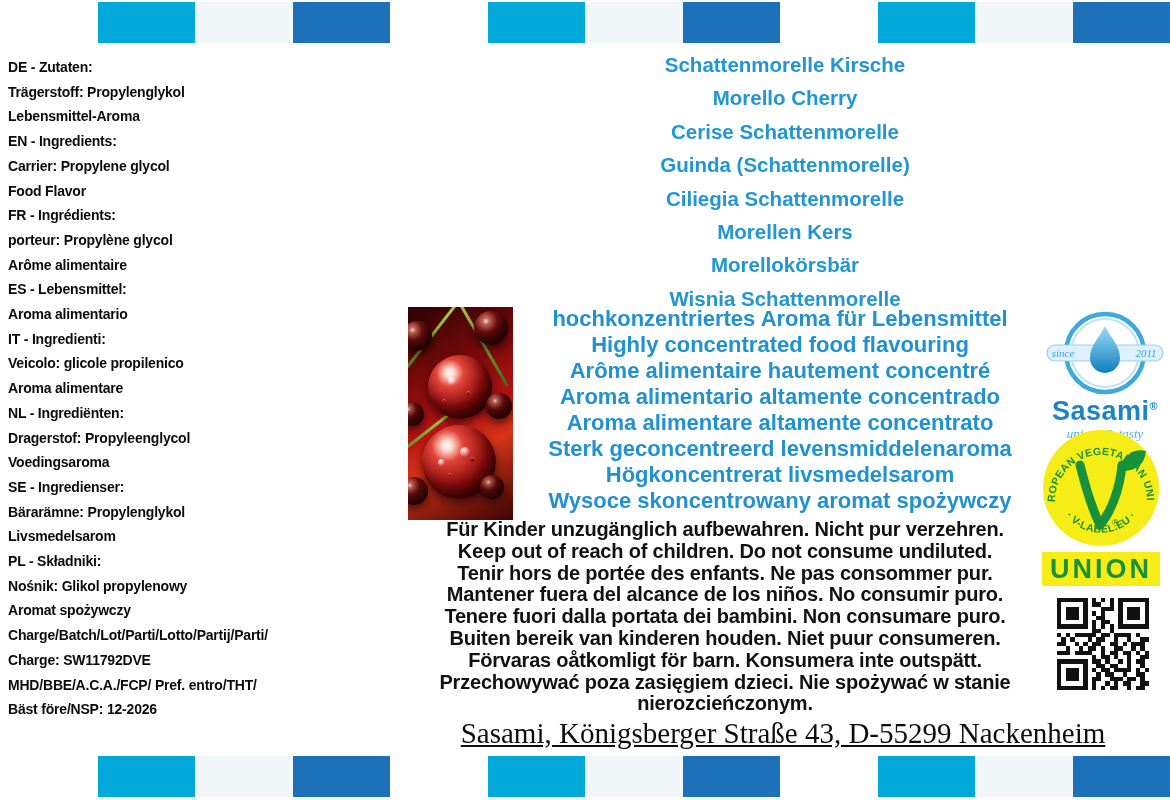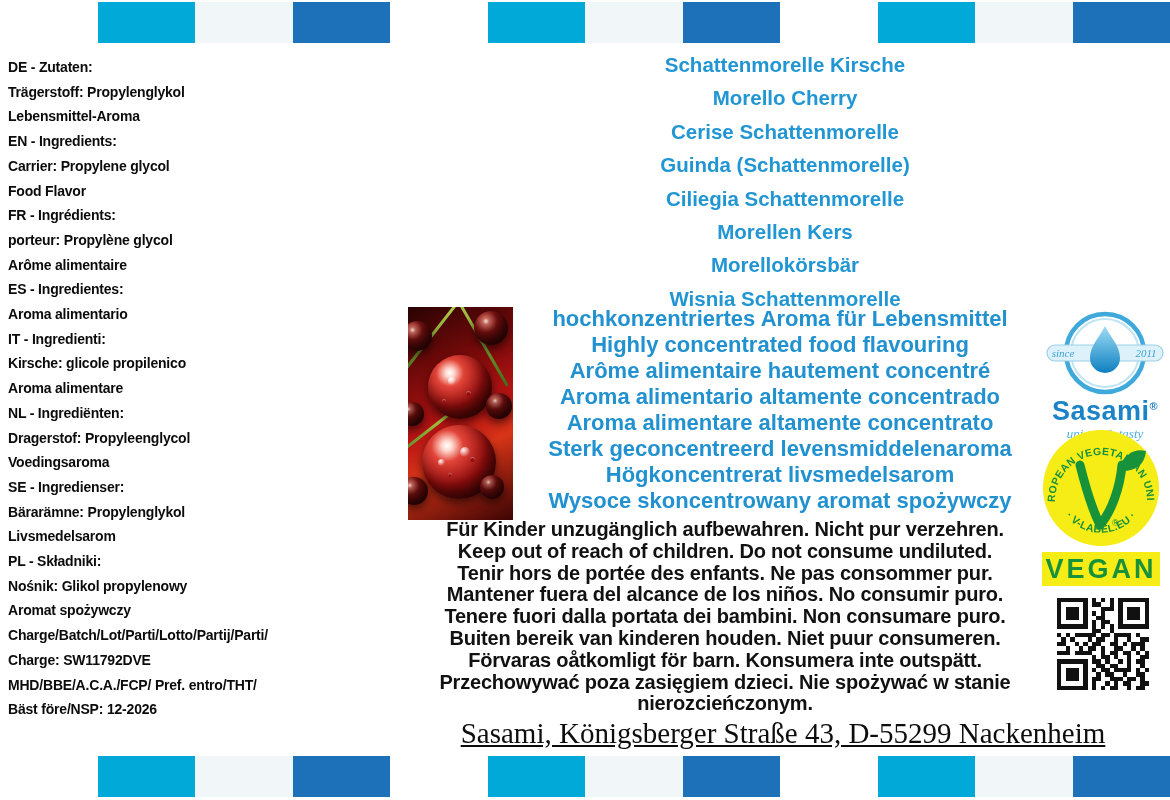--- a/index.html
+++ b/index.html
@@ -83,24 +83,24 @@
   <div class="ingredients">
       <div>DE - Zutaten:</div>
       <div>Trägerstoff: Propylenglykol</div>
       <div>Lebensmittel-Aroma</div>
       <div>EN - Ingredients:</div>
       <div>Carrier: Propylene glycol</div>
       <div>Food Flavor</div>
       <div>FR - Ingrédients:</div>
       <div>porteur: Propylène glycol</div>
       <div>Arôme alimentaire</div>
-      <div>ES - Ingredientes:</div>
+      <div>ES - Lebensmittel:</div>
       <div>Aroma alimentario</div>
       <div>IT - Ingredienti:</div>
-      <div>Kirsche: glicole propilenico</div>
+      <div>Veicolo: glicole propilenico</div>
       <div>Aroma alimentare</div>
       <div>NL - Ingrediënten:</div>
       <div>Dragerstof: Propyleenglycol</div>
       <div>Voedingsaroma</div>
       <div>SE - Ingredienser:</div>
       <div>Bärarämne: Propylenglykol</div>
       <div>Livsmedelsarom</div>
       <div>PL - Składniki:</div>
       <div>Nośnik: Glikol propylenowy</div>
       <div>Aromat spożywczy</div>
@@ -197,21 +197,21 @@
     </text>
     <text font-family="Liberation Sans,sans-serif" font-size="10.5" font-weight="bold" fill="#18913b" letter-spacing="0.4">
       <textPath href="#arcBottom" startOffset="50%" text-anchor="middle">· V-LABEL.EU ·</textPath>
     </text>
     <path d="M38,36 C44,60 50,80 58,96" stroke="#18913b" stroke-width="9" fill="none" stroke-linecap="round"></path>
     <path d="M80,36 C78,58 70,82 58,96" stroke="#18913b" stroke-width="9" fill="none" stroke-linecap="round"></path>
     <path d="M78,36 Q88,18 104,22 Q102,42 80,42 Q77,39 78,36 Z" fill="#18913b"></path>
     <text x="70" y="97" font-family="Liberation Sans,sans-serif" font-size="9" fill="#18913b">®</text>
   </svg>
 
-  <div class="veganbox">VEGAN</div>
+  <div class="veganbox">UNION</div>
 
   <div class="qrwrap">
       <svg viewBox="0 0 21 21" width="92" height="92" shape-rendering="crispEdges">
         <rect x="0" y="0" width="1" height="1" fill="#111111"></rect>
         <rect x="1" y="0" width="1" height="1" fill="#111111"></rect>
         <rect x="2" y="0" width="1" height="1" fill="#111111"></rect>
         <rect x="3" y="0" width="1" height="1" fill="#111111"></rect>
         <rect x="4" y="0" width="1" height="1" fill="#111111"></rect>
         <rect x="5" y="0" width="1" height="1" fill="#111111"></rect>
         <rect x="6" y="0" width="1" height="1" fill="#111111"></rect>

